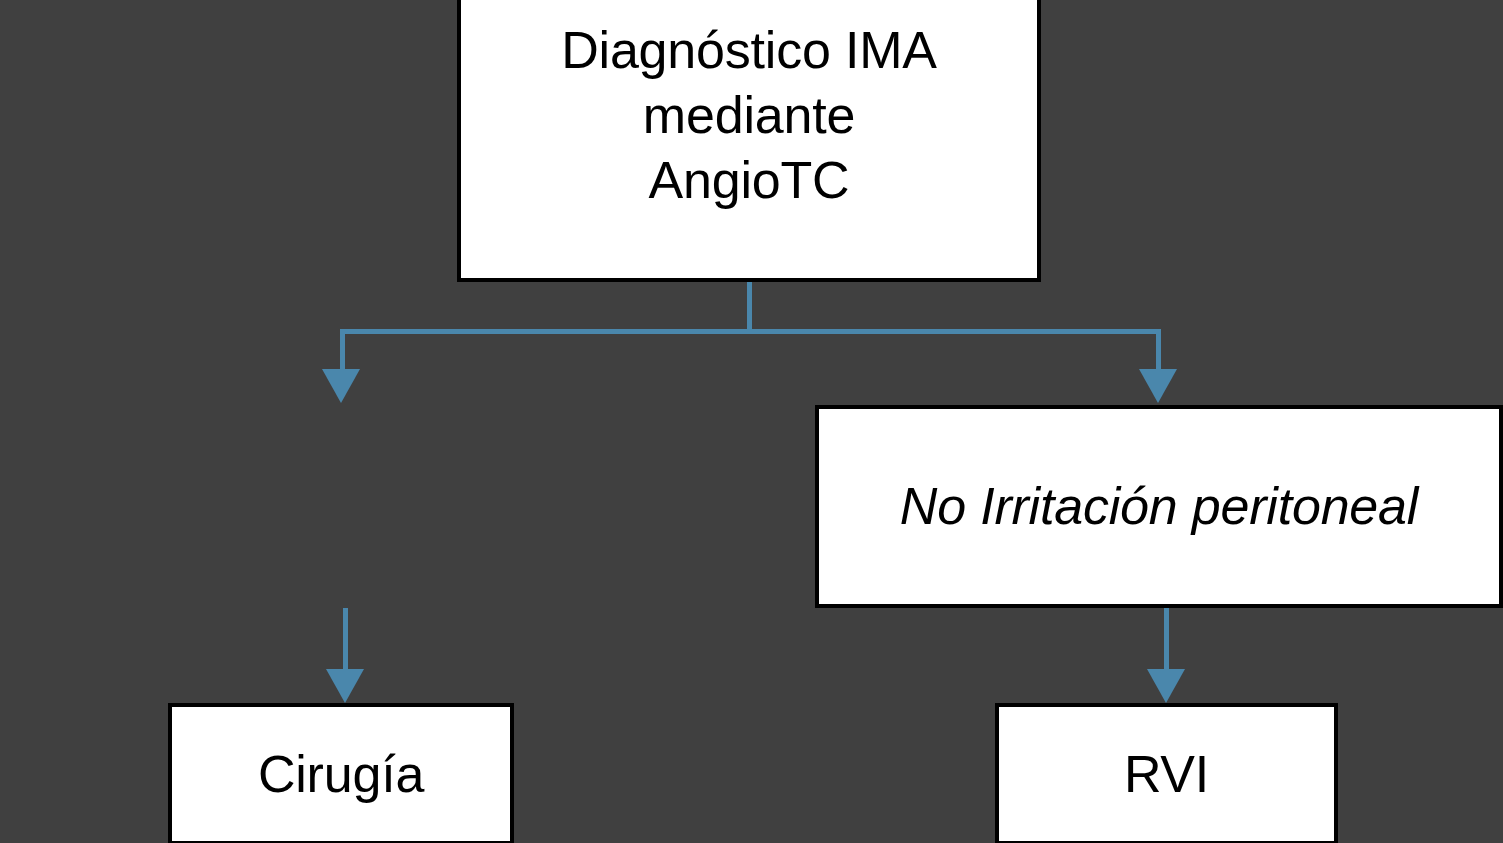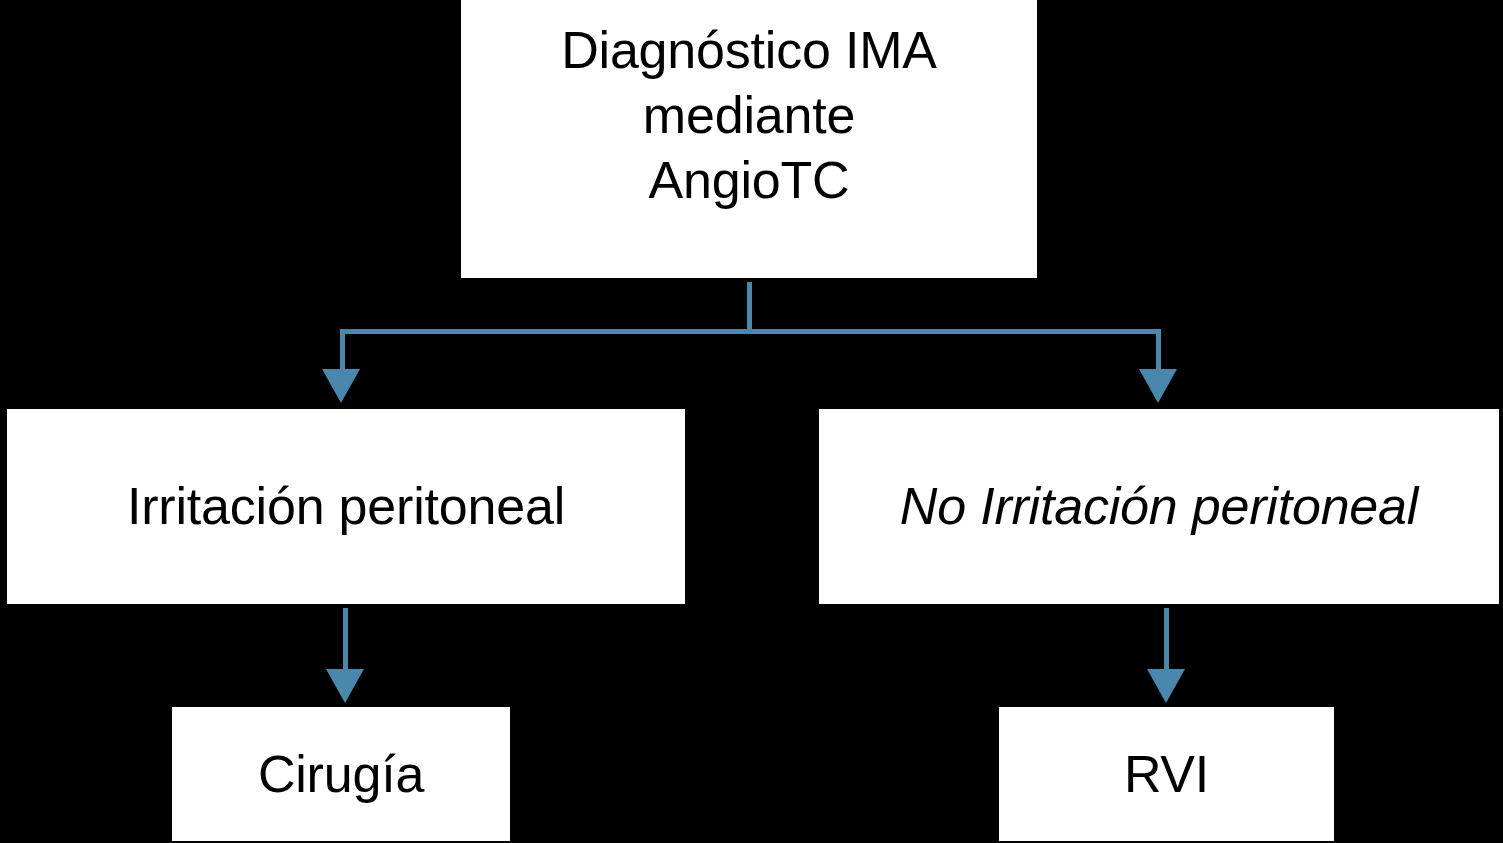--- a/index.html
+++ b/index.html
@@ -8,21 +8,21 @@
     padding: 0;
     background: #ffffff;
   }
   body {
     font-family: "Liberation Sans", sans-serif;
   }
   #canvas {
     position: relative;
     width: 1503px;
     height: 843px;
-    background: #000000;
+    background: #404040;
     overflow: hidden;
   }
   .node {
     position: absolute;
     box-sizing: border-box;
     border: 4px solid #000000;
     background: #ffffff;
     display: flex;
     align-items: center;
     justify-content: center;
@@ -136,23 +136,20 @@
 
   <div class="conn conn-v" id="conn-rvi"></div>
   <div class="arrowhead" id="arrow-rvi"></div>
 
   <div class="node" id="node-root">
     <span class="label">Diagnóstico IMA
 mediante
 AngioTC</span>
   </div>
 
-  <div class="node" id="node-peritoneal">
-    <span class="label">Irritación peritoneal</span>
-  </div>
 
   <div class="node" id="node-no-peritoneal">
     <span class="label">No Irritación peritoneal</span>
   </div>
 
   <div class="node" id="node-surgery">
     <span class="label">Cirugía</span>
   </div>
 
   <div class="node" id="node-rvi">

